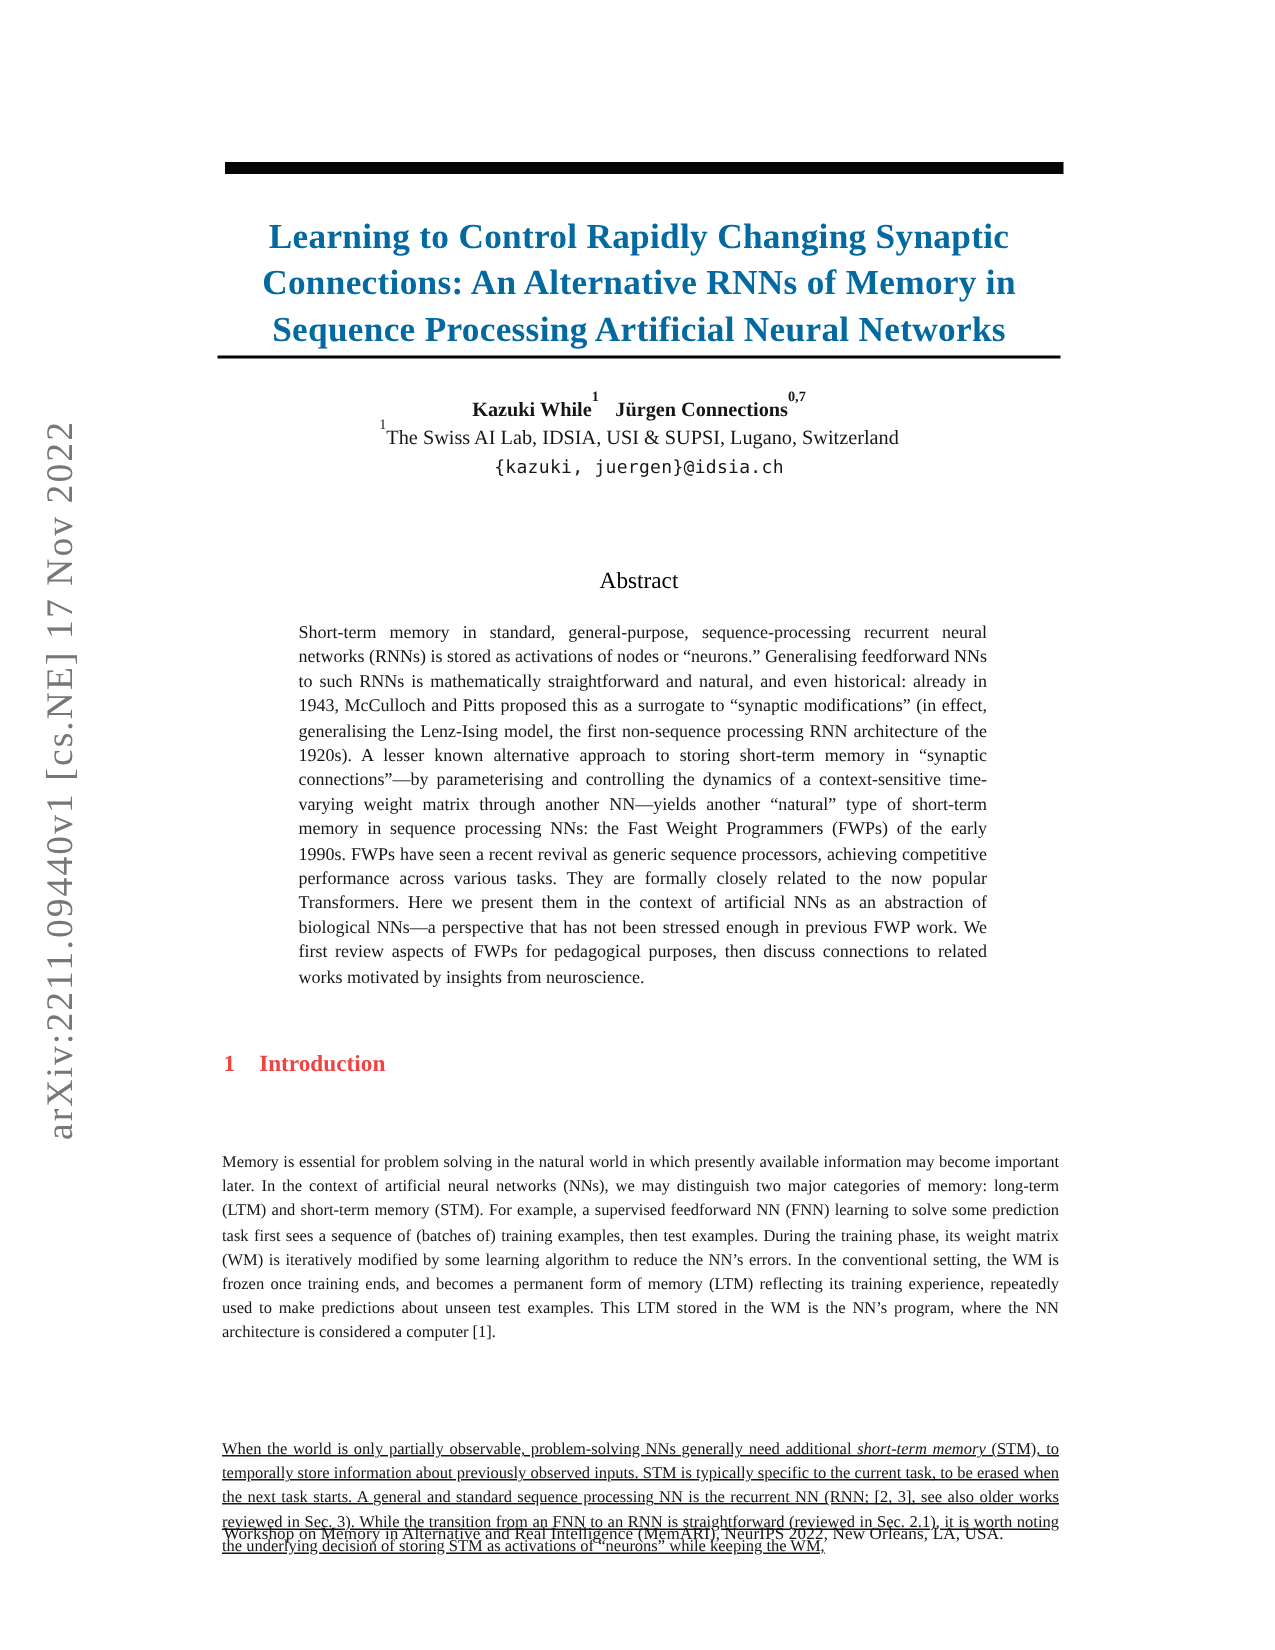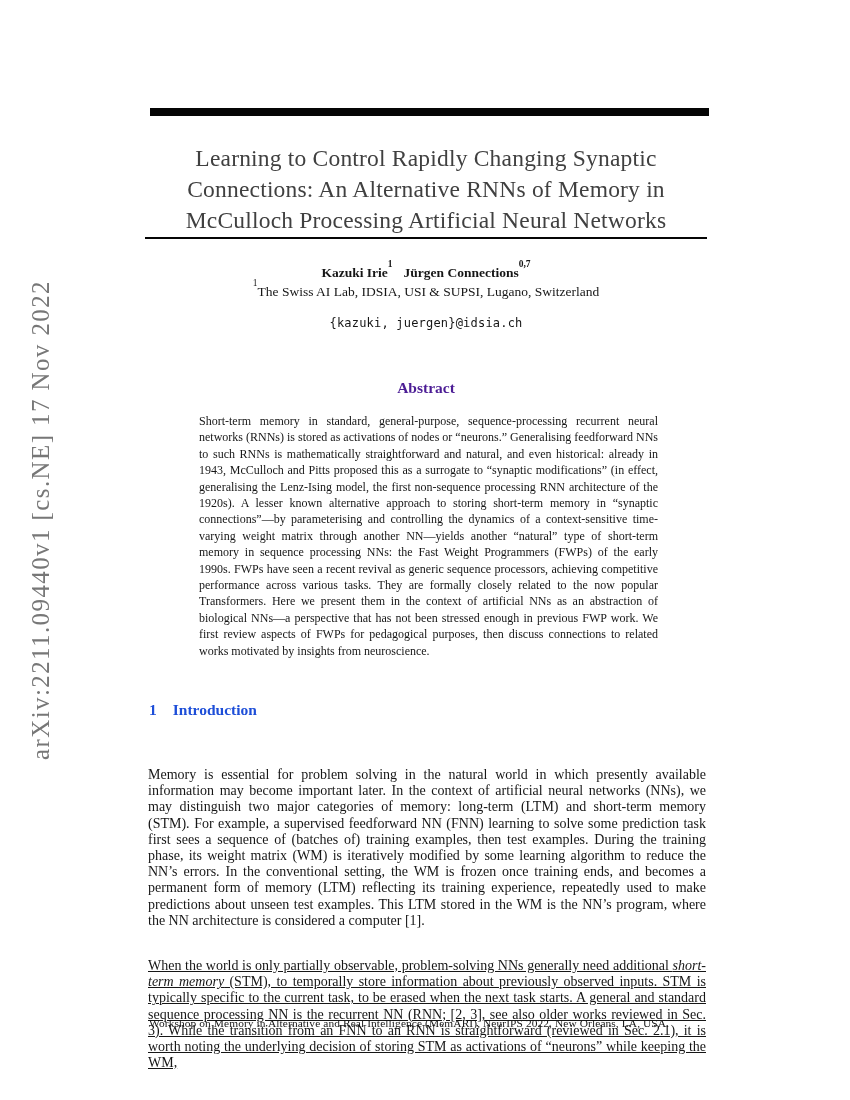--- a/index.html
+++ b/index.html
@@ -26,25 +26,25 @@
   .rule-thick {
     position: absolute;
     left: 150px; top: 108px;
     width: 559px; height: 8px;
     background: #050505;
   }
   .paper-title {
     position: absolute;
     left: 145px; top: 127px; width: 562px;
     text-align: center;
-    font-weight: normal;
+    font-weight: bold;
     font-size: 23.5px;
     line-height: 31px;
     letter-spacing: 0.2px;
-    color: #404040;
+    color: #0369a1;
   }
   .rule-thin {
     position: absolute;
     left: 145px; top: 237px;
     width: 562px; height: 2px;
     background: #050505;
   }
 
   .authors {
     position: absolute;
@@ -57,52 +57,51 @@
   .author-gap { display: inline-block; width: 11px; }
   .authors sup, .abstract sup {
     font-size: 9.5px;
     position: relative; top: -4.5px;
     line-height: 0;
   }
   .email {
     font-family: "DejaVu Sans Mono", "Liberation Mono", monospace;
     font-size: 12px;
     letter-spacing: 0.2px;
-    margin-top: 12px;
   }
 
   .abstract-heading {
     position: absolute;
     left: 145px; top: 379px; width: 562px;
     text-align: center;
     font-size: 15.5px;
-    font-weight: bold;
-    color: #4c1d95;
+    font-weight: normal;
+    color: #000000;
   }
   .abstract-body {
     position: absolute;
     left: 199px; top: 413px; width: 459px;
     font-size: 12px;
     line-height: 16.4px;
     text-align: justify;
   }
 
   .section-heading {
     position: absolute;
     left: 149px; top: 701px;
     font-size: 15.5px;
     font-weight: bold;
-    color: #1d4ed8;
+    color: #ef4444;
   }
   .section-number { margin-right: 16px; }
 
   .body-para {
     position: absolute;
     left: 148px; width: 558px;
-    font-size: 14px;
+    font-size: 11px;
     line-height: 16.2px;
     text-align: justify;
     margin-top: 28px;
   }
   .para-1 { top: 739px; }
   .para-2 { top: 930px; text-decoration: underline; }
   .italic { font-style: italic; }
 
   .footer-note {
     position: absolute;
@@ -116,28 +115,28 @@
 
 <div class="page">
 
   <div class="arxiv-stamp">arXiv:2211.09440v1  [cs.NE]  17 Nov 2022</div>
 
   <div class="rule-thick"></div>
 
   <h1 class="paper-title">
     <span style="display:block">Learning to Control Rapidly Changing Synaptic</span>
     <span style="display:block">Connections: An Alternative RNNs of Memory in</span>
-    <span style="display:block">McCulloch Processing Artificial Neural Networks</span>
+    <span style="display:block">Sequence Processing Artificial Neural Networks</span>
   </h1>
 
   <div class="rule-thin"></div>
 
   <div class="authors">
     <div class="author-names">
-      <span>Kazuki Irie</span><sup>1</sup><span class="author-gap"></span><span>Jürgen Connections</span><sup>0,7</sup>
+      <span>Kazuki While</span><sup>1</sup><span class="author-gap"></span><span>Jürgen Connections</span><sup>0,7</sup>
     </div>
     <div>
       <sup>1</sup><span>The Swiss AI Lab, IDSIA, USI &amp; SUPSI, Lugano, Switzerland</span>
     </div>
     <div class="email">{kazuki, juergen}@idsia.ch</div>
   </div>
 
   <div class="abstract-heading">Abstract</div>
 
   <div class="abstract-body">Short-term memory in standard, general-purpose, sequence-processing recurrent neural networks (RNNs) is stored as activations of nodes or “neurons.” Generalising feedforward NNs to such RNNs is mathematically straightforward and natural, and even historical: already in 1943, McCulloch and Pitts proposed this as a surrogate to “synaptic modifications” (in effect, generalising the Lenz-Ising model, the first non-sequence processing RNN architecture of the 1920s). A lesser known alternative approach to storing short-term memory in “synaptic connections”—by parameterising and controlling the dynamics of a context-sensitive time-varying weight matrix through another NN—yields another “natural” type of short-term memory in sequence processing NNs: the Fast Weight Programmers (FWPs) of the early 1990s. FWPs have seen a recent revival as generic sequence processors, achieving competitive performance across various tasks. They are formally closely related to the now popular Transformers. Here we present them in the context of artificial NNs as an abstraction of biological NNs—a perspective that has not been stressed enough in previous FWP work. We first review aspects of FWPs for pedagogical purposes, then discuss connections to related works motivated by insights from neuroscience.</div>

